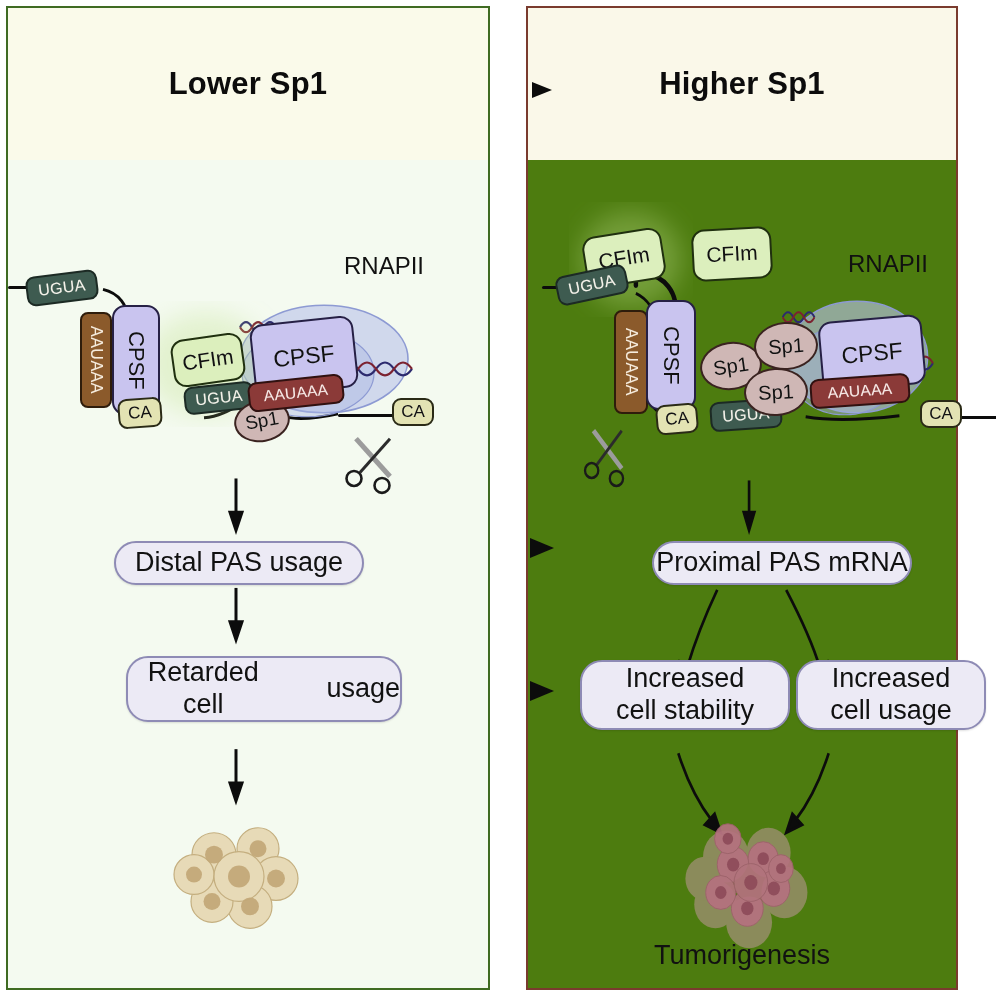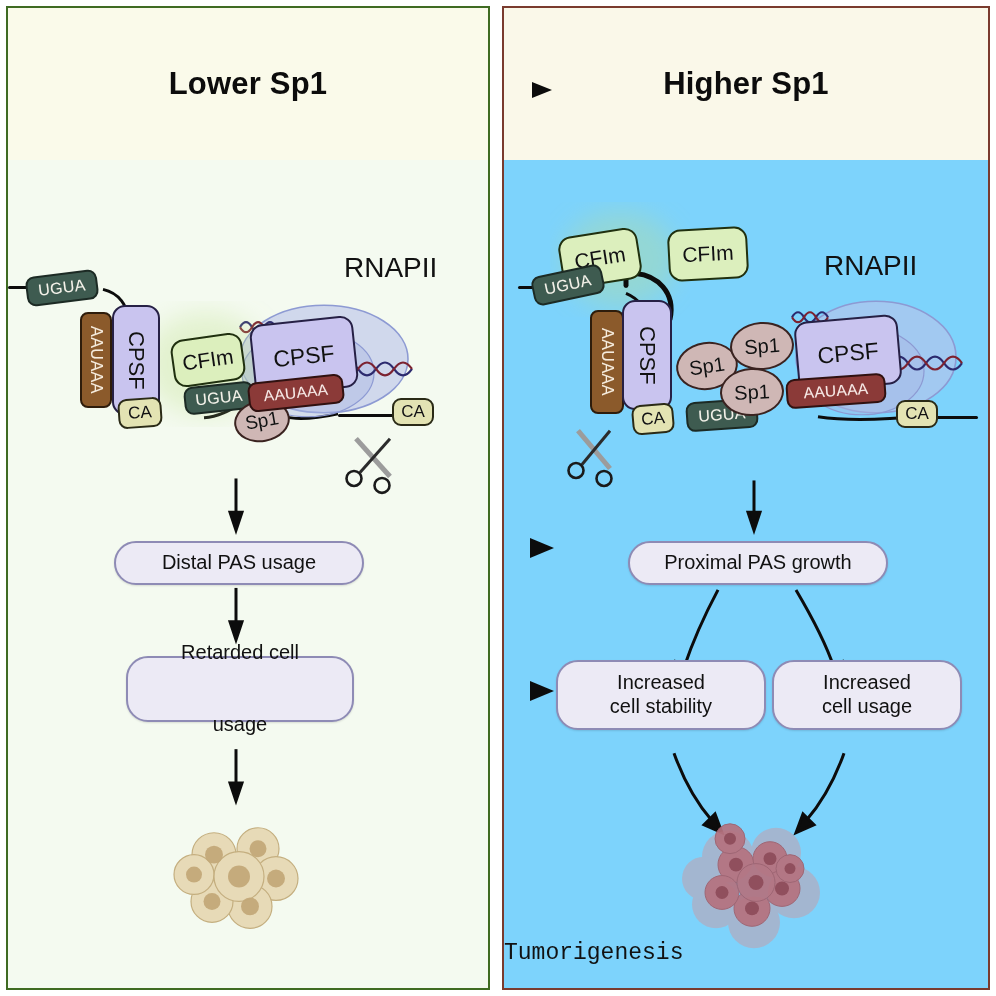--- a/index.html
+++ b/index.html
@@ -3,60 +3,60 @@
 <meta charset="utf-8">
 <title>Sp1 APA Mechanism Diagram</title>
 <style>
   html,body{margin:0;padding:0;background:#ffffff;}
   body{width:996px;height:996px;overflow:hidden;
        font-family:"Liberation Sans","DejaVu Sans",sans-serif;}
   #stage{position:relative;width:996px;height:996px;}
 
   .panel{position:absolute;top:6px;height:984px;box-sizing:border-box;padding-left:26px;}
   #panel-left{left:6px;width:484px;border:2px solid #3f6b22;background:#f4faf0;}
-  #panel-right{left:502px;width:488px;border:2px solid #7a3b2e;background:#7dd3fc;}
+  #panel-right{left:526px;width:432px;border:2px solid #7a3b2e;background:#4d7c0f;}
 
   .panel-header{position:absolute;left:0;right:0;top:0;height:152px;
       background:#fafaea;display:flex;align-items:center;justify-content:center;}
   #panel-right .panel-header{background:#faf8e9;}
   .panel-title{font-size:31px;font-weight:bold;color:#0c0c0c;letter-spacing:.2px;}
 
   .panel-body{position:absolute;left:0;right:0;top:152px;bottom:0;}
 
   
   .flowbox{position:absolute;box-sizing:border-box;
       background:#eceaf5;border:2px solid #8e8bb5;border-radius:22px;
       display:flex;align-items:center;justify-content:center;text-align:center;
-      color:#111;font-size:20px;line-height:1.18;
+      color:#111;font-size:27px;line-height:1.18;
       box-shadow:0 1px 2px rgba(0,0,0,.12);}
 
   
   .mol{position:absolute;box-sizing:border-box;display:flex;
        align-items:center;justify-content:center;text-align:center;
        border:2.4px solid #171425;font-weight:normal;color:#111;
        text-shadow:0 0 1px rgba(255,255,255,.25);}
   .mol.rnd{border-radius:13px;}
   .tag-ugua{background:#3e5b50;color:#f4f2e9;border:2.2px solid #1c2a24;
        border-radius:9px;font-size:16px;letter-spacing:.3px;}
   .tag-ca{background:#e3e3b3;border:2.2px solid #2a2a16;border-radius:9px;
        font-size:17px;}
   .mol-cpsf{background:#c9c4ef;border-color:#262045;}
   .mol-cfim{background:#dcefbd;border-color:#20300f;}
   .mol-sp1{background:#cfb7b5;border-color:#3a2320;border-radius:50%;}
   .aauaaa-brown{background:#8b5a2b;color:#f6ecdd;border-color:#2e1c0b;border-radius:8px;}
   .aauaaa-red{background:#8b3a38;color:#f7e9e6;border-color:#301110;border-radius:9px;}
   .vtext{writing-mode:vertical-rl;}
 
-  .rnapii-label{position:absolute;font-size:28px;color:#111;}
+  .rnapii-label{position:absolute;font-size:24px;color:#111;}
 
   .strand{position:absolute;background:#0c0c0c;height:3px;border-radius:2px;}
 
   svg.overlay{position:absolute;left:0;top:0;width:100%;height:100%;
        overflow:visible;pointer-events:none;}
-  .tumor-label{position:absolute;font-size:23px;color:#111;text-align:left;font-family:Liberation Mono, monospace;}
+  .tumor-label{position:absolute;font-size:27px;color:#111;text-align:center;}
 
   
   #cross-arrows{position:absolute;left:0;top:0;width:996px;height:996px;
        pointer-events:none;overflow:visible;}
 </style>
 </head>
 <body>
 
 <div id="stage">
 
@@ -174,21 +174,21 @@
       </div>
 
       <div class="rnapii-label" style="left:336px;top:92px;">
         <span>RNAPII</span>
       </div>
 
       <div class="flowbox" style="left:106px;top:381px;width:250px;height:44px;">
         <span>Distal PAS usage</span>
       </div>
 
-      <div class="flowbox" style="left:118px;top:496px;width:228px;height:66px;flex-direction:column;gap:48px;">
+      <div class="flowbox" style="left:118px;top:496px;width:276px;height:66px;flex-direction:row;gap:48px;">
         <span>Retarded cell</span>
         <span>usage</span>
       </div>
 
     </div>
   </div>
 
   <div class="panel" id="panel-right">
 
     <div class="panel-header">
@@ -335,21 +335,21 @@
 
       <div class="mol tag-ca" style="left:392px;top:240px;width:42px;height:28px;">
         <span>CA</span>
       </div>
 
       <div class="rnapii-label" style="left:320px;top:90px;">
         <span>RNAPII</span>
       </div>
 
       <div class="flowbox" style="left:124px;top:381px;width:260px;height:44px;">
-        <span>Proximal PAS growth</span>
+        <span>Proximal PAS mRNA</span>
       </div>
 
       <div class="flowbox" style="left:52px;top:500px;width:210px;height:70px;flex-direction:column;">
         <span>Increased</span>
         <span>cell stability</span>
       </div>
 
       <div class="flowbox" style="left:268px;top:500px;width:190px;height:70px;flex-direction:column;">
         <span>Increased</span>
         <span>cell usage</span>

